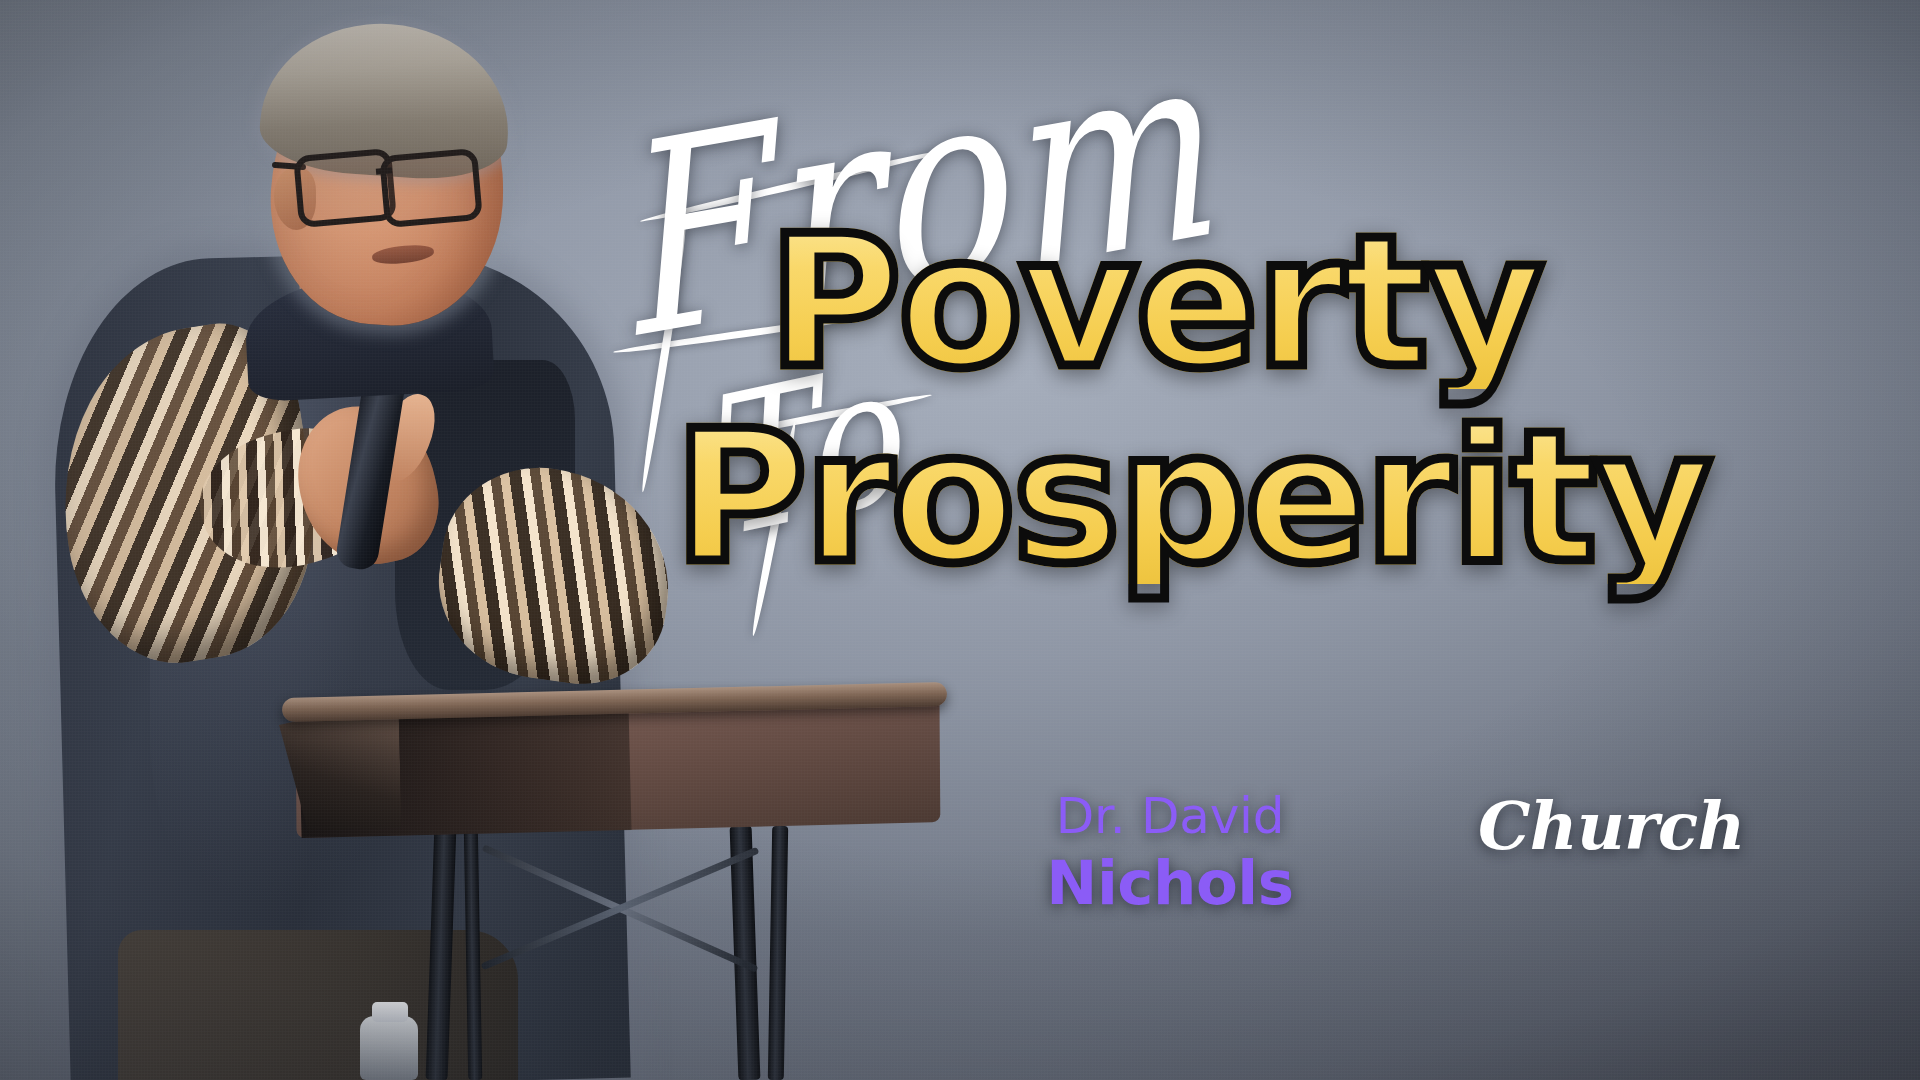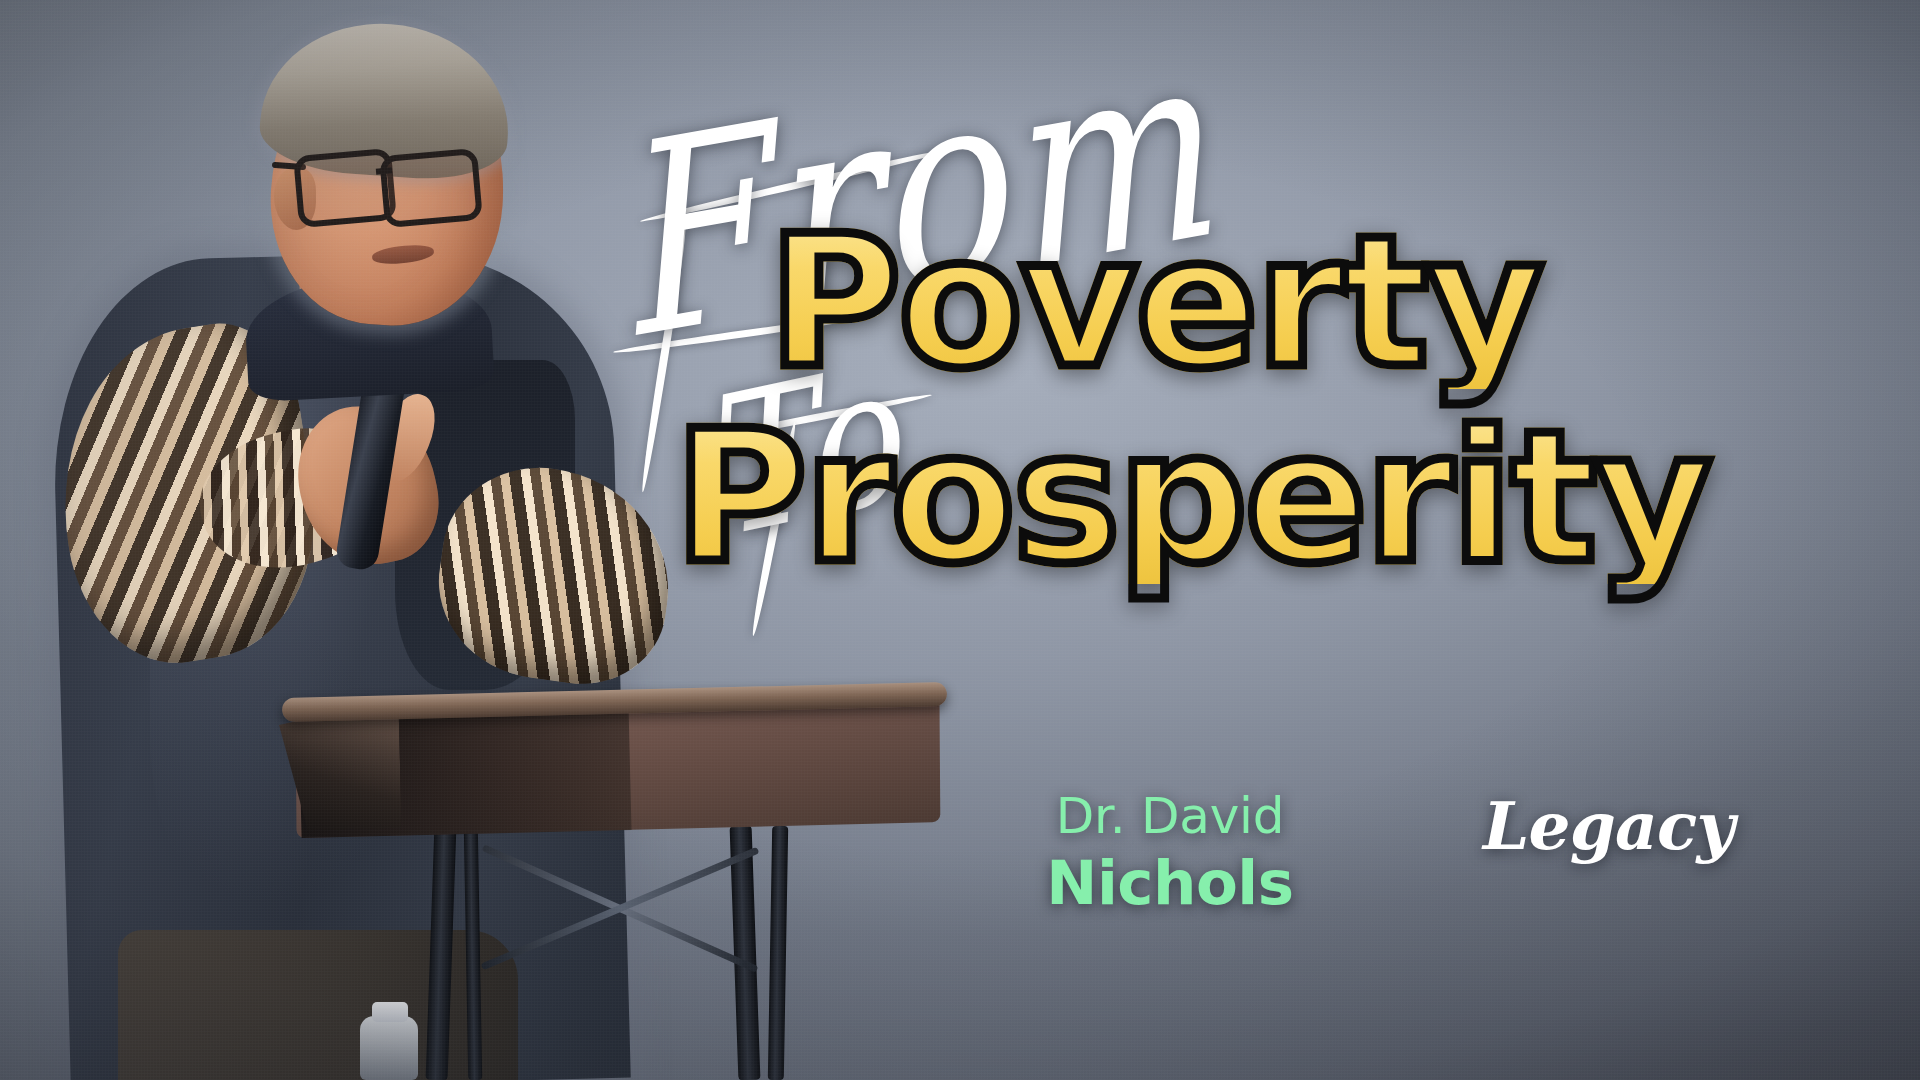--- a/index.html
+++ b/index.html
@@ -372,21 +372,21 @@
   }
   .title-line-1 { margin-left: 8px; }
   .title-line-2 { margin-left: -86px; margin-top: 22px; }
 
   
   .speaker-name {
     position: absolute;
     left: 960px; top: 790px;
     width: 420px;
     text-align: center;
-    color: #86efac;
+    color: #8b5cf6;
     font-family: "DejaVu Sans", sans-serif;
     line-height: 1.06;
     text-shadow: 0 3px 14px rgba(20,24,32,.62);
     user-select: none;
   }
   .name-title {
     font-size: 50px;
     font-weight: 400;
     letter-spacing: -.005em;
   }
@@ -486,16 +486,16 @@
     <div class="title-line title-line-1">Poverty</div>
     <div class="title-line title-line-2">Prosperity</div>
   </div>
 
   <div class="speaker-name">
     <div class="name-title">Dr. David</div>
     <div class="name-last">Nichols</div>
   </div>
 
   <div class="logo">
-    <div class="logo-bottom">Legacy</div>
+    <div class="logo-bottom">Church</div>
   </div>
 
 </div>
 
 </body></html>

